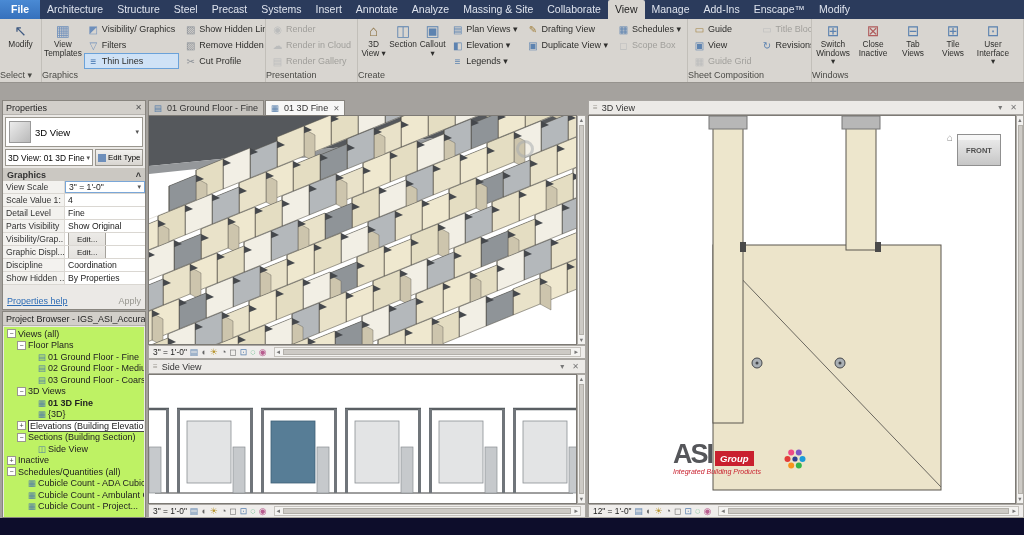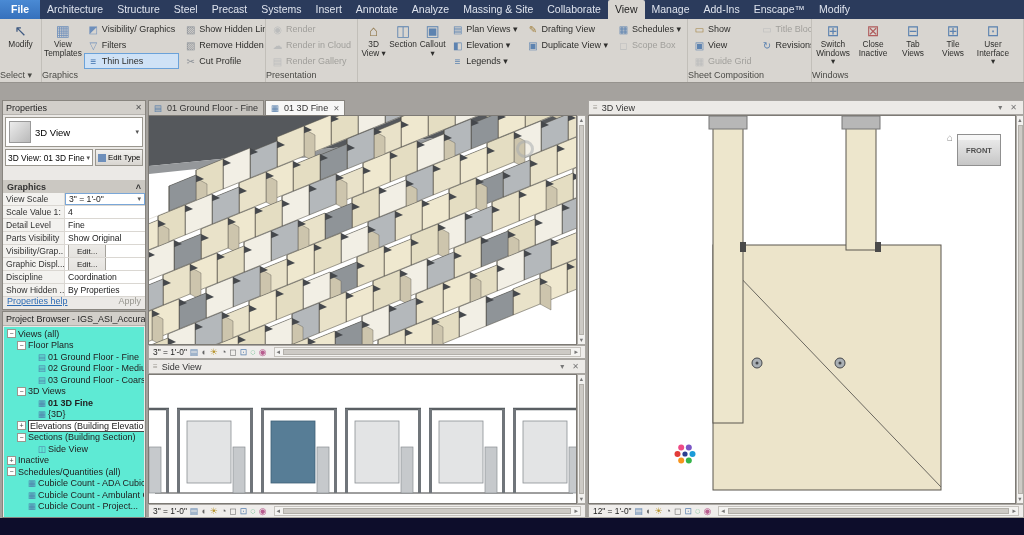--- a/index.html
+++ b/index.html
@@ -30,36 +30,36 @@
 
 #workspace{position:absolute;left:0;top:83px;width:1024px;height:435px}
 .palette{position:absolute;left:2px;width:144px;background:#ebe9e6;border:1px solid #88857f;overflow:hidden}
 #props{top:17px;height:210px}
 #browser{top:228px;height:207px}
 .pal-head{height:14px;background:#d2cfca;display:flex;align-items:center;justify-content:space-between;padding:0 3px;font-size:9px;color:#222;border-bottom:1px solid #b5b2ad;white-space:nowrap;overflow:hidden}
 .pal-head .x{font-size:8px;color:#555;flex:none;margin-left:2px}
 .type-sel{margin:2px;height:30px;background:#fff;border:1px solid #9a978f;display:flex;align-items:center;gap:4px;font-size:9.5px;padding:0 3px}
 .type-icon{width:22px;height:22px;background:linear-gradient(135deg,#ececec,#b9b9b9);border:1px solid #999;flex:none}
 .dd{margin-left:auto;font-size:7px;color:#555}
-.inst-row{display:flex;margin:0 2px 14px;gap:2px;height:17px}
+.inst-row{display:flex;margin:0 2px 2px;gap:2px;height:17px}
 .inst-combo{flex:1;background:#fff;border:1px solid #9a978f;font-size:8.4px;display:flex;align-items:center;padding:0 2px;white-space:nowrap;overflow:hidden}
 .edit-type{width:48px;font-size:7.8px;background:linear-gradient(#f2f1ef,#d8d5d0);border:1px solid #9a978f;display:flex;align-items:center;gap:2px;padding:0 2px;white-space:nowrap}
 .et-ic{width:8px;height:8px;background:#6e8fbb;flex:none}
 .sec-head{height:13px;background:#cbc8c2;font-size:9px;font-weight:bold;color:#333;display:flex;justify-content:space-between;padding:0 4px;align-items:center}
 .prow{display:flex;height:13px;border-bottom:1px solid #dad7d2;background:#fff;font-size:8.6px}
 .prow .pl{width:62px;background:#f3f2ef;border-right:1px solid #dad7d2;padding:1px 3px;color:#333;white-space:nowrap;overflow:hidden;flex:none}
 .prow .pv{flex:1;padding:0 3px;color:#222;display:flex;align-items:center;white-space:nowrap;overflow:hidden}
 .prow .pv.combo{border:1px solid #7aa7d8;justify-content:space-between}
 .prow .pv .ddv{font-size:7px;color:#555}
 .prow .pv.btn span{border:1px solid #a5a29c;background:linear-gradient(#f4f3f1,#dcd9d4);padding:16px 8px;font-size:8px}
 .props-foot{position:absolute;bottom:1px;left:4px;right:4px;display:flex;justify-content:space-between;align-items:center;font-size:9px;height:14px}
 .help{color:#2d6cb5;text-decoration:underline}
 .apply{color:#97968f;background:transparent;border:none;font-size:9px}
 
-#tree{position:absolute;top:15px;bottom:0;left:1px;right:1px;background:#5eead4;overflow:hidden;font-size:9px;color:#222;padding-top:1px}
+#tree{position:absolute;top:15px;bottom:0;left:1px;right:1px;background:#bef264;overflow:hidden;font-size:9px;color:#222;padding-top:1px}
 .trow{display:flex;align-items:center;height:11.5px;white-space:nowrap;overflow:hidden}
 .exp{width:9px;height:9px;border:1px solid #9a978f;background:#fff;font-size:7px;line-height:7px;text-align:center;color:#444;margin-right:2px;flex:none}
 .expsp{width:11px;flex:none}
 .ticon{font-size:8.5px;margin-right:2px}
 .trow.bold .tlabel{font-weight:bold}
 .trow.boxed .tlabel{border:1px solid #444;background:#fff;padding:0 1px}
 
 
 #center{position:absolute;left:148px;top:0;width:438px;height:435px}
 #doctabs{position:absolute;left:0;top:17px;height:15px;width:100%;display:flex;align-items:flex-end;gap:1px}
@@ -242,27 +242,28 @@
             <div class="sitem">
               <span class="si" style="color: rgb(93, 131, 176);">▦</span>
               <span>Schedules ▾</span>
             </div>
             <div class="sitem dis">
               <span class="si" style="color: rgb(154, 160, 166);">◻</span>
               <span>Scope Box</span>
             </div>
           </div>
         </div>
+        <div class="rlabel">Create</div>
       </div>
       <div class="rpanel" style="width: 124px;">
         <div class="ritems">
           <div class="rcol">
             <div class="sitem">
               <span class="si" style="color: rgb(163, 130, 63);">▭</span>
-              <span>Show</span>
+              <span>Guide</span>
             </div>
             <div class="sitem">
               <span class="si" style="color: rgb(93, 131, 176);">▣</span>
               <span>View</span>
             </div>
             <div class="sitem dis">
               <span class="si" style="color: rgb(154, 160, 166);">▦</span>
               <span>Guide Grid</span>
             </div>
           </div>
@@ -1039,20 +1040,27 @@
             <rect x="151" y="126" width="6" height="10" fill="#4a4a4a"></rect>
             <rect x="286" y="126" width="6" height="10" fill="#4a4a4a"></rect>
             <circle cx="168" cy="247" r="5" fill="#aab0b5" stroke="#44464a" stroke-width="1"></circle>
             <circle cx="168" cy="247" r="1.5" fill="#44464a"></circle>
             <circle cx="251" cy="247" r="5" fill="#aab0b5" stroke="#44464a" stroke-width="1"></circle>
             <circle cx="251" cy="247" r="1.5" fill="#44464a"></circle>
           </svg>
         <span id="cube-home">⌂</span>
         <div id="viewcube">FRONT</div>
         <div id="logos">
+          <div class="asi">
+            <div class="asi-row">
+              <span class="asi-txt">ASI</span>
+              <span class="asi-grp">Group</span>
+            </div>
+            <div class="asi-tag">Integrated Building Products</div>
+          </div>
           <div class="bim">
             <svg class="bim-ic" width="24" height="24" viewBox="0 0 24 24">
               <circle cx="19.5" cy="12" r="3" fill="#1b9bd8"></circle>
                 <circle cx="15.8" cy="18.5" r="3" fill="#35b44a"></circle>
               <circle cx="8.2" cy="18.5" r="3" fill="#f7941d"></circle>
                 <circle cx="4.5" cy="12" r="3" fill="#e23c39"></circle>
               <circle cx="8.2" cy="5.5" r="3" fill="#ee4b86"></circle>
                 <circle cx="15.8" cy="5.5" r="3" fill="#7b57c6"></circle>
               <circle cx="12" cy="12" r="2.6" fill="#2d3f8f"></circle>
             </svg>

